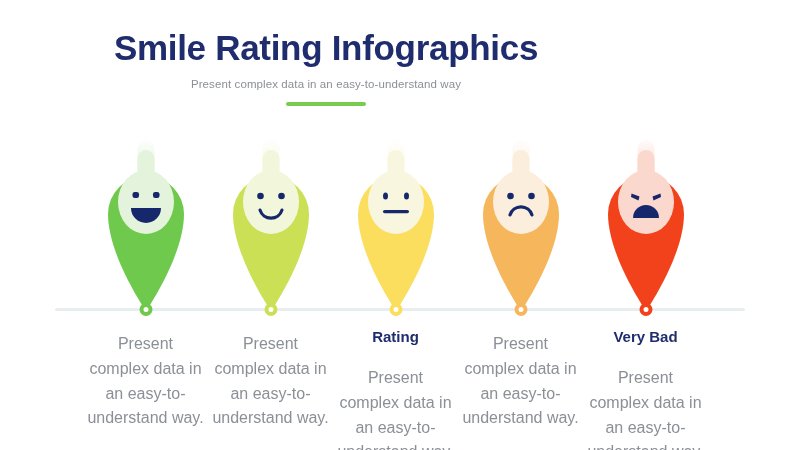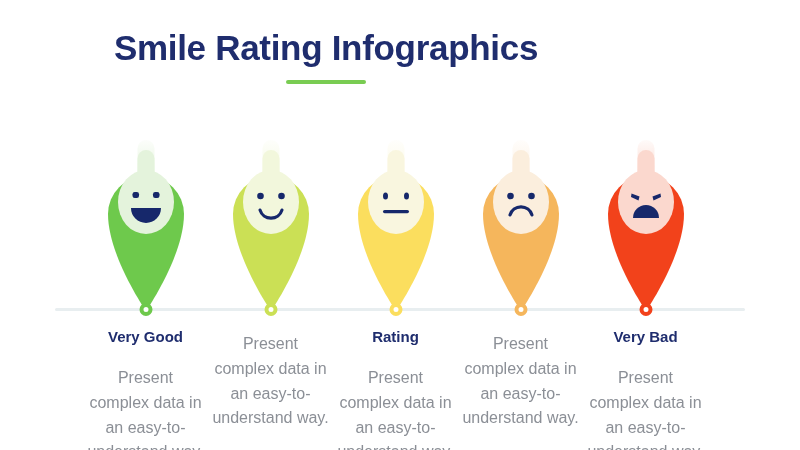--- a/index.html
+++ b/index.html
@@ -122,20 +122,21 @@
     text-align: center;
   }
 </style>
 </head>
 <body>
 
 <div id="slide">
 
   <div class="header">
     <h1 class="title" style="color: rgb(31, 45, 110);">Smile Rating Infographics</h1>
+    <p class="subtitle" style="color: rgb(139, 143, 150);">Present complex data in an easy-to-understand way</p>
     <div class="accent-bar" style="background: rgb(121, 204, 82);"></div>
   </div>
 
   <div class="timeline-line" style="background: rgb(232, 238, 240);"></div>
 
   <div class="cols">
       <div class="col" style="left: 83px;">
     <div class="pin-wrap">
 
   <svg class="pin-svg" width="125" height="172" viewBox="0 0 100 172">
@@ -150,21 +151,20 @@
     <path d="M50 171 C50 171 12 116 12 74 A38 38 0 0 1 88 74 C88 116 50 171 50 171 Z" fill="#6ec94c"></path>
     <ellipse cx="50" cy="62" rx="28" ry="32" fill="#e4f3dc"></ellipse>
     <rect x="41.5" y="10" width="17" height="54" rx="8.5" fill="#e4f3dc"></rect>
 
         <rect x="36.5" y="52" width="6.5" height="6" rx="2.2" fill="#16286b"></rect>
         <rect x="57" y="52" width="6.5" height="6" rx="2.2" fill="#16286b"></rect>
         <path d="M35 68 a15 15 0 0 0 30 0 z" fill="#16286b"></path>
   </svg>
       <div class="marker-dot" style="border:4px solid #6ec94c;"></div>
     </div>
-    <div class="label">Very Good</div>
     <div class="desc">Present complex data in an easy-to-understand way.</div>
   </div>
       <div class="col" style="left: 208px;">
     <div class="pin-wrap">
 
   <svg class="pin-svg" width="125" height="172" viewBox="0 0 100 172">
     <defs>
       <linearGradient id="stemgrad1" x1="0" y1="0" x2="0" y2="1">
         <stop offset="0%" stop-color="#f6fae6" stop-opacity="0.15"></stop>
         <stop offset="45%" stop-color="#f6fae6" stop-opacity="1"></stop>

